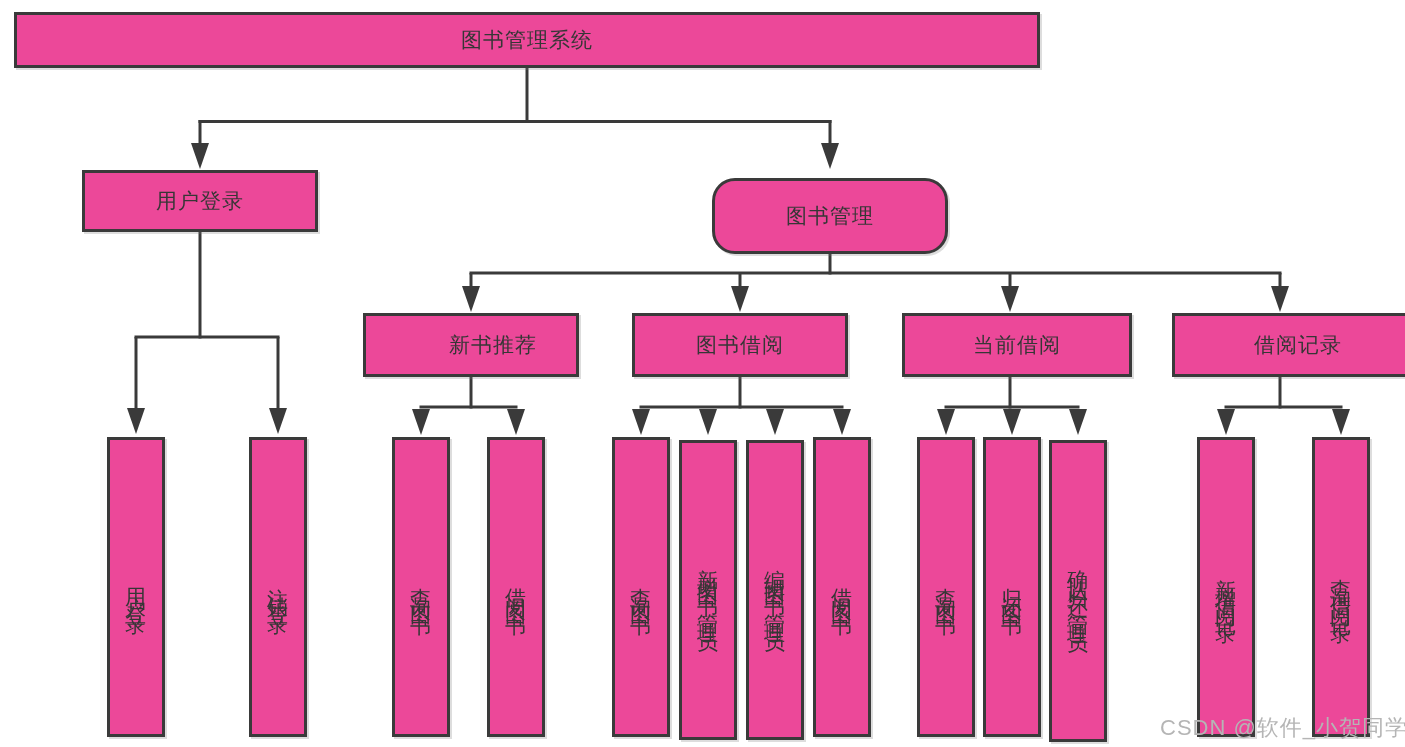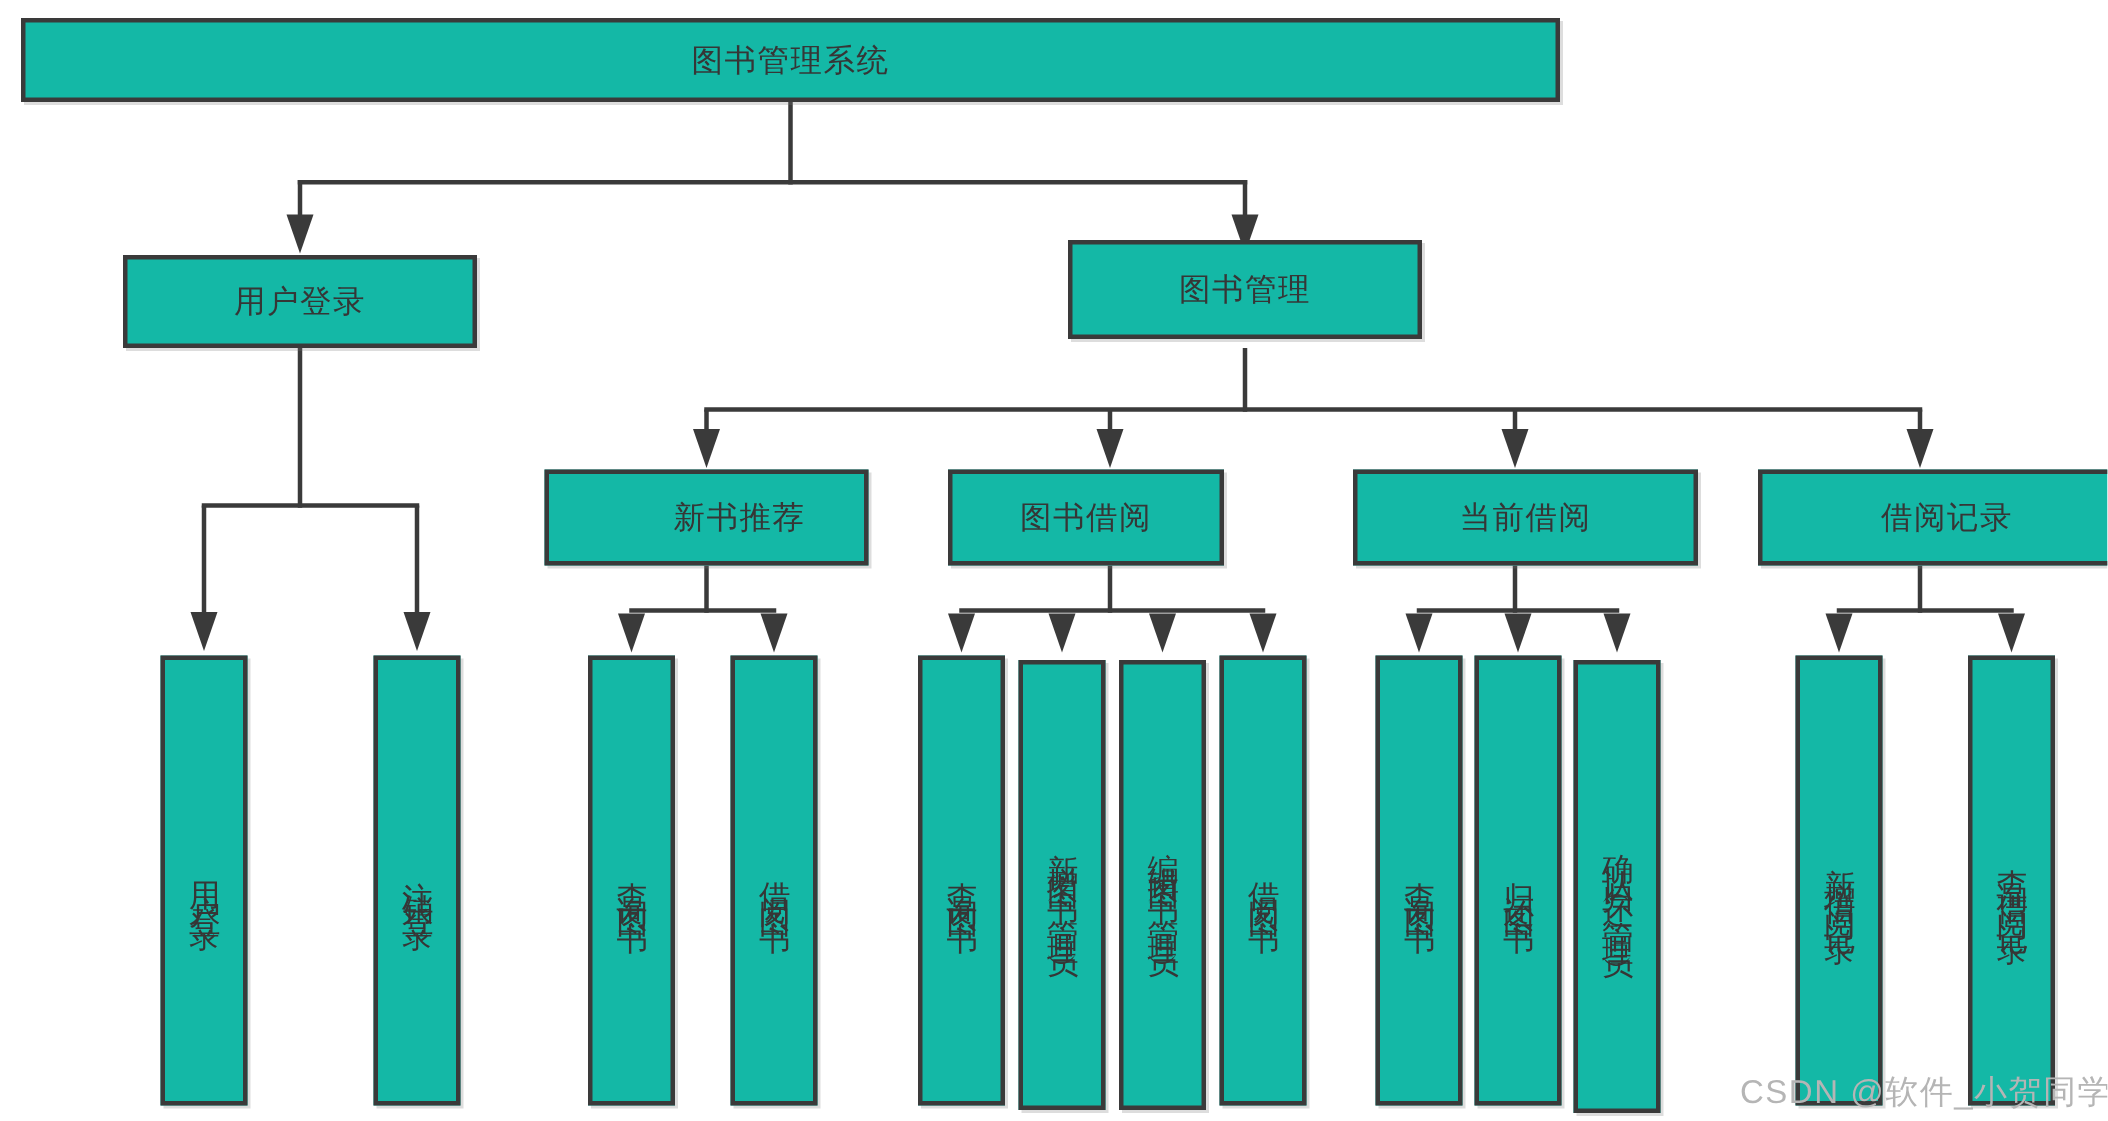--- a/index.html
+++ b/index.html
@@ -2,21 +2,21 @@
 <html><head>
 <meta charset="utf-8">
 <style>
   html,body{margin:0;padding:0;background:#fff;}
   .canvas{
     position:relative;width:1405px;height:747px;background:#ffffff;
     font-family:"Liberation Sans",sans-serif;overflow:hidden;
   }
   .edges{position:absolute;left:0;top:0;z-index:1;}
   .node{
-    position:absolute;box-sizing:border-box;background:#14b8a6;
+    position:absolute;box-sizing:border-box;background:#ec4899;
     border:3px solid #3a3a3a;color:#363636;z-index:2;
     display:flex;align-items:center;justify-content:center;
     box-shadow:2px 2px 0 rgba(120,120,120,0.25);
   }
   .h{font-size:21px;letter-spacing:1px;white-space:nowrap;}
   .v{
     writing-mode:vertical-rl;text-orientation:mixed;
     font-size:21px;letter-spacing:9px;line-height:1;
     padding-top:4px;
   }
@@ -88,24 +88,24 @@
       <polygon points="1069,409 1087,409 1078,435"></polygon>
 
       <polygon points="1217,409 1235,409 1226,435"></polygon>
       <polygon points="1332,409 1350,409 1341,435"></polygon>
     </g>
   </svg>
 
   <div class="node h" style="left:14px;top:12px;width:1026px;height:56px;">图书管理系统</div>
 
   <div class="node h" style="left:82px;top:170px;width:236px;height:62px;">用户登录</div>
-  <div class="node h" style="left:712px;top:160px;width:236px;height:66px;">图书管理</div>
+  <div class="node h" style="left:712px;top:178px;width:236px;height:76px;border-radius:23px;">图书管理</div>
 
   <div class="node h" style="left:363px;top:313px;width:216px;height:64px;padding-left:44px;">新书推荐</div>
-  <div class="node h" style="left:632px;top:313px;width:184px;height:64px;">图书借阅</div>
+  <div class="node h" style="left:632px;top:313px;width:216px;height:64px;">图书借阅</div>
   <div class="node h" style="left:902px;top:313px;width:230px;height:64px;">当前借阅</div>
   <div class="node h" style="left:1172px;top:313px;width:252px;height:64px;">借阅记录</div>
 
   <div class="node v" style="left:107px;top:437px;width:58px;height:300px;">用户登录</div>
   <div class="node v" style="left:249px;top:437px;width:58px;height:300px;">注销登录</div>
 
   <div class="node v" style="left:392px;top:437px;width:58px;height:300px;">查询图书</div>
   <div class="node v" style="left:487px;top:437px;width:58px;height:300px;">借阅图书</div>
 
   <div class="node v" style="left:612px;top:437px;width:58px;height:300px;">查询图书</div>

